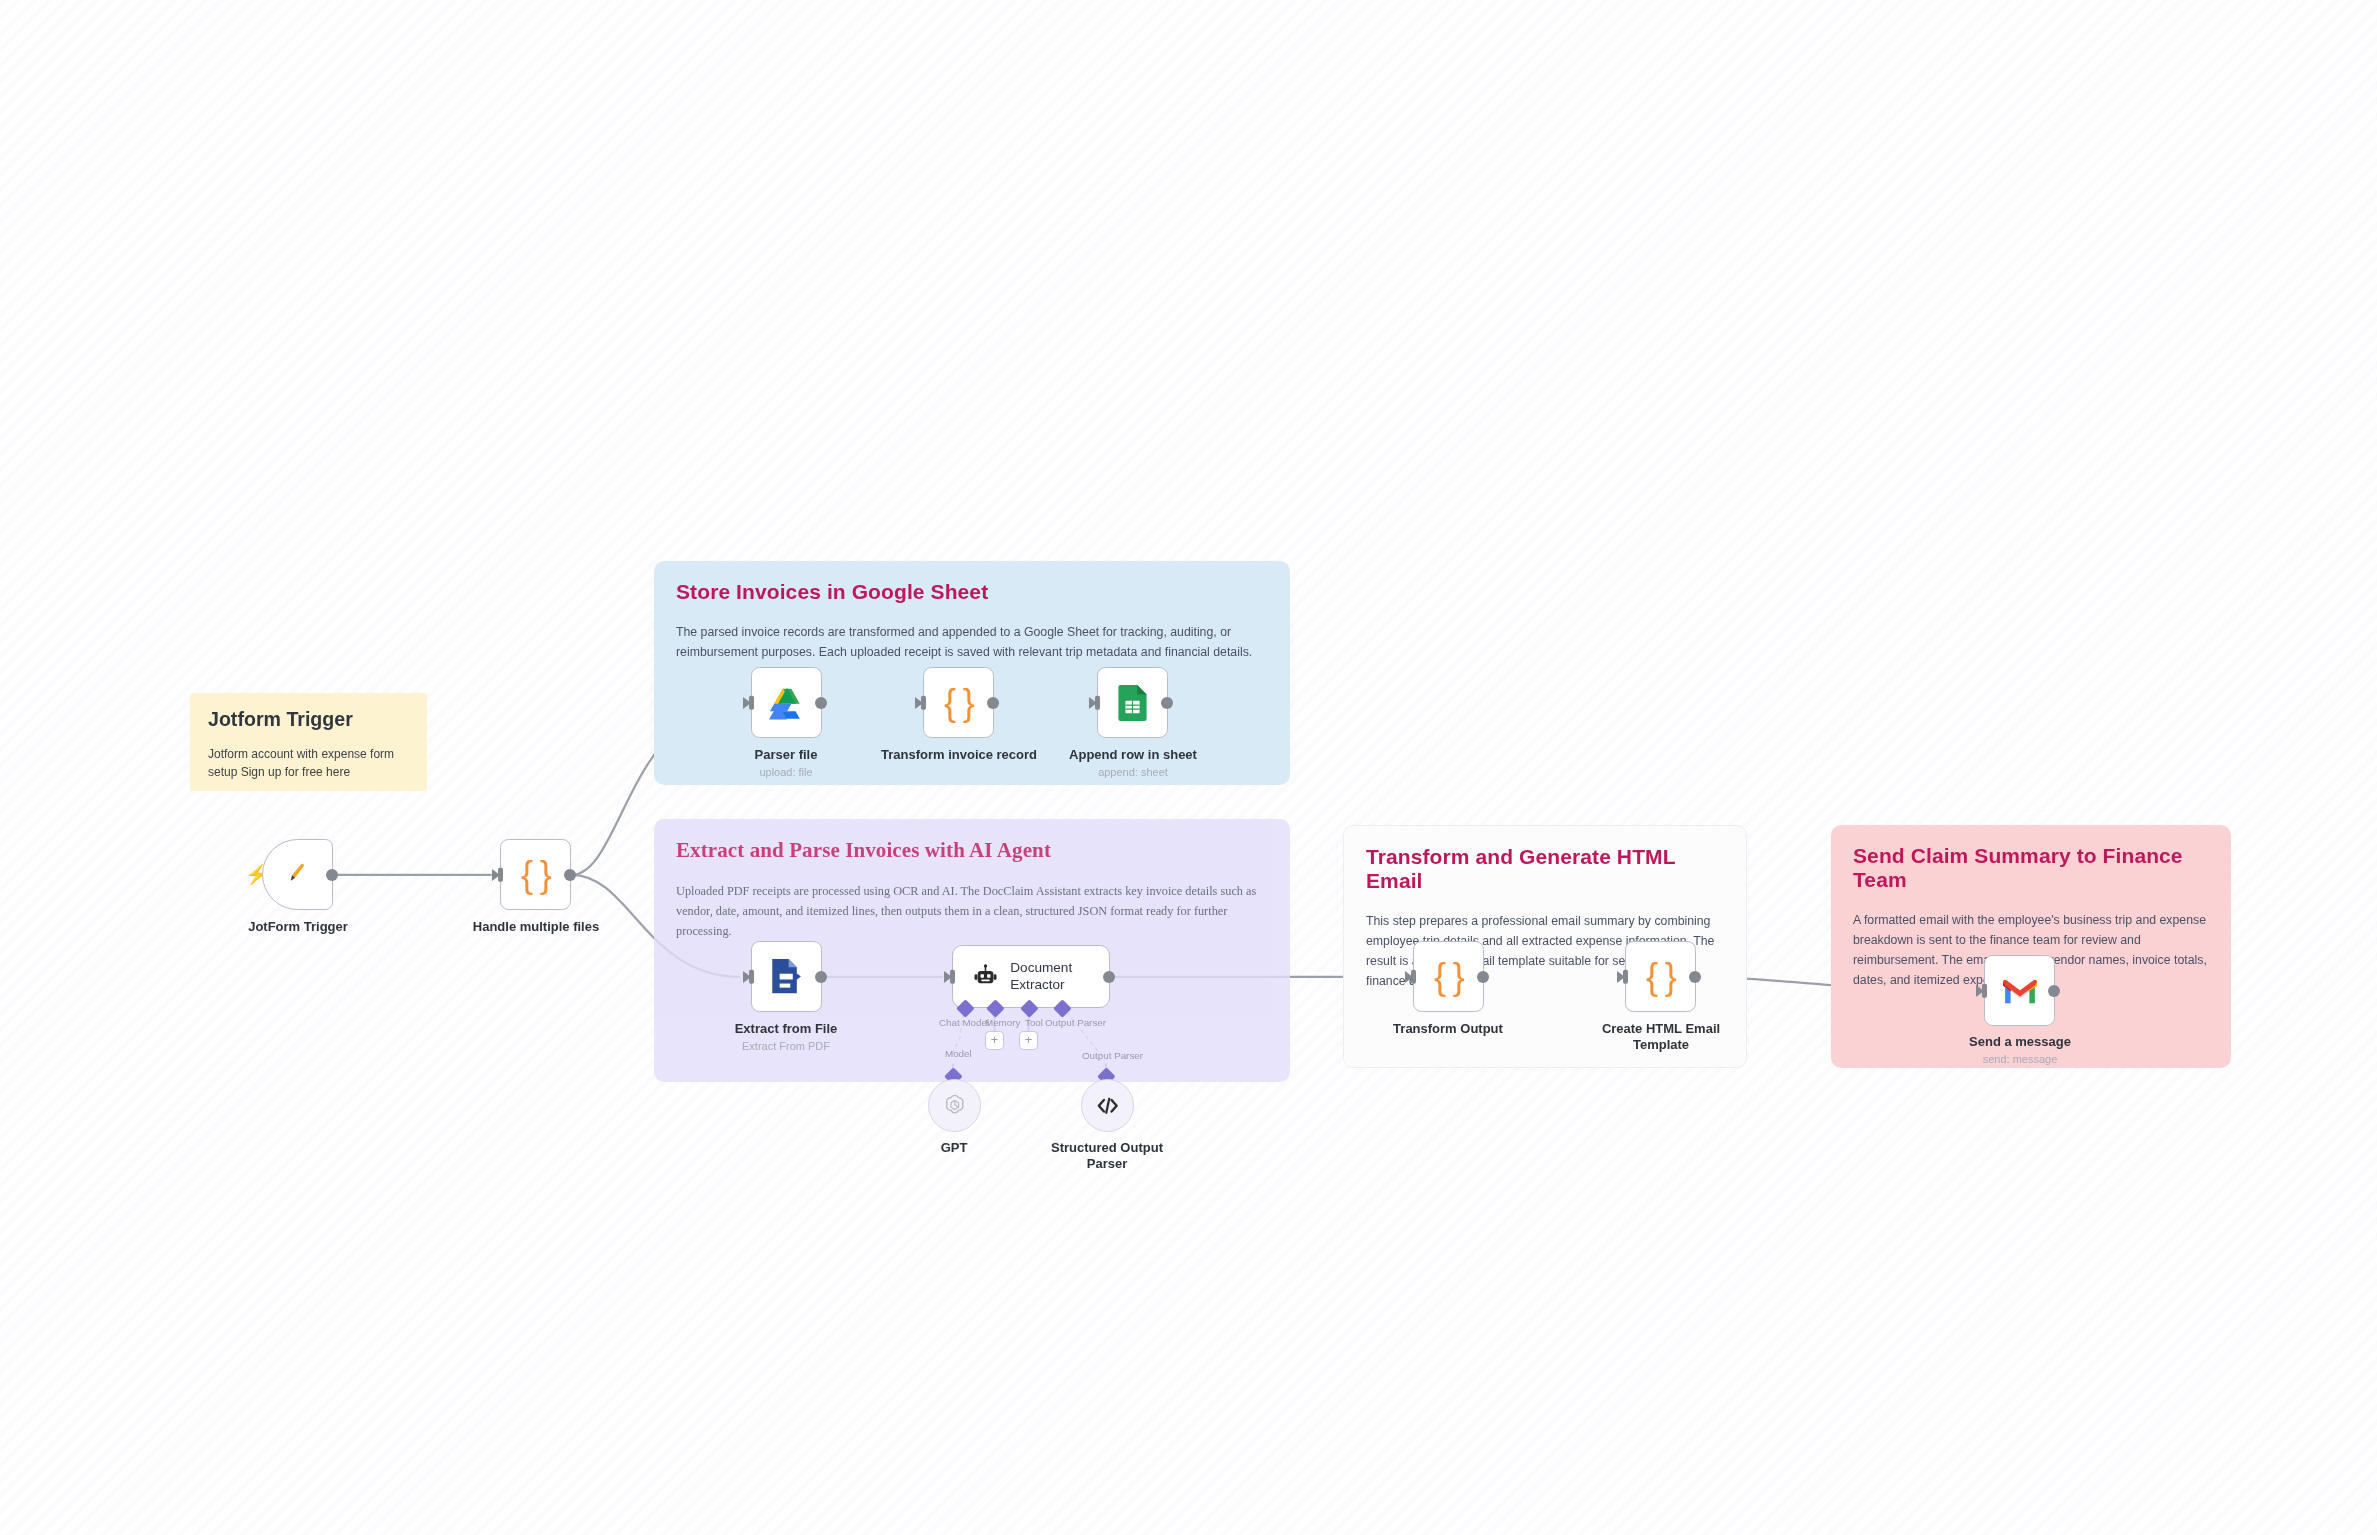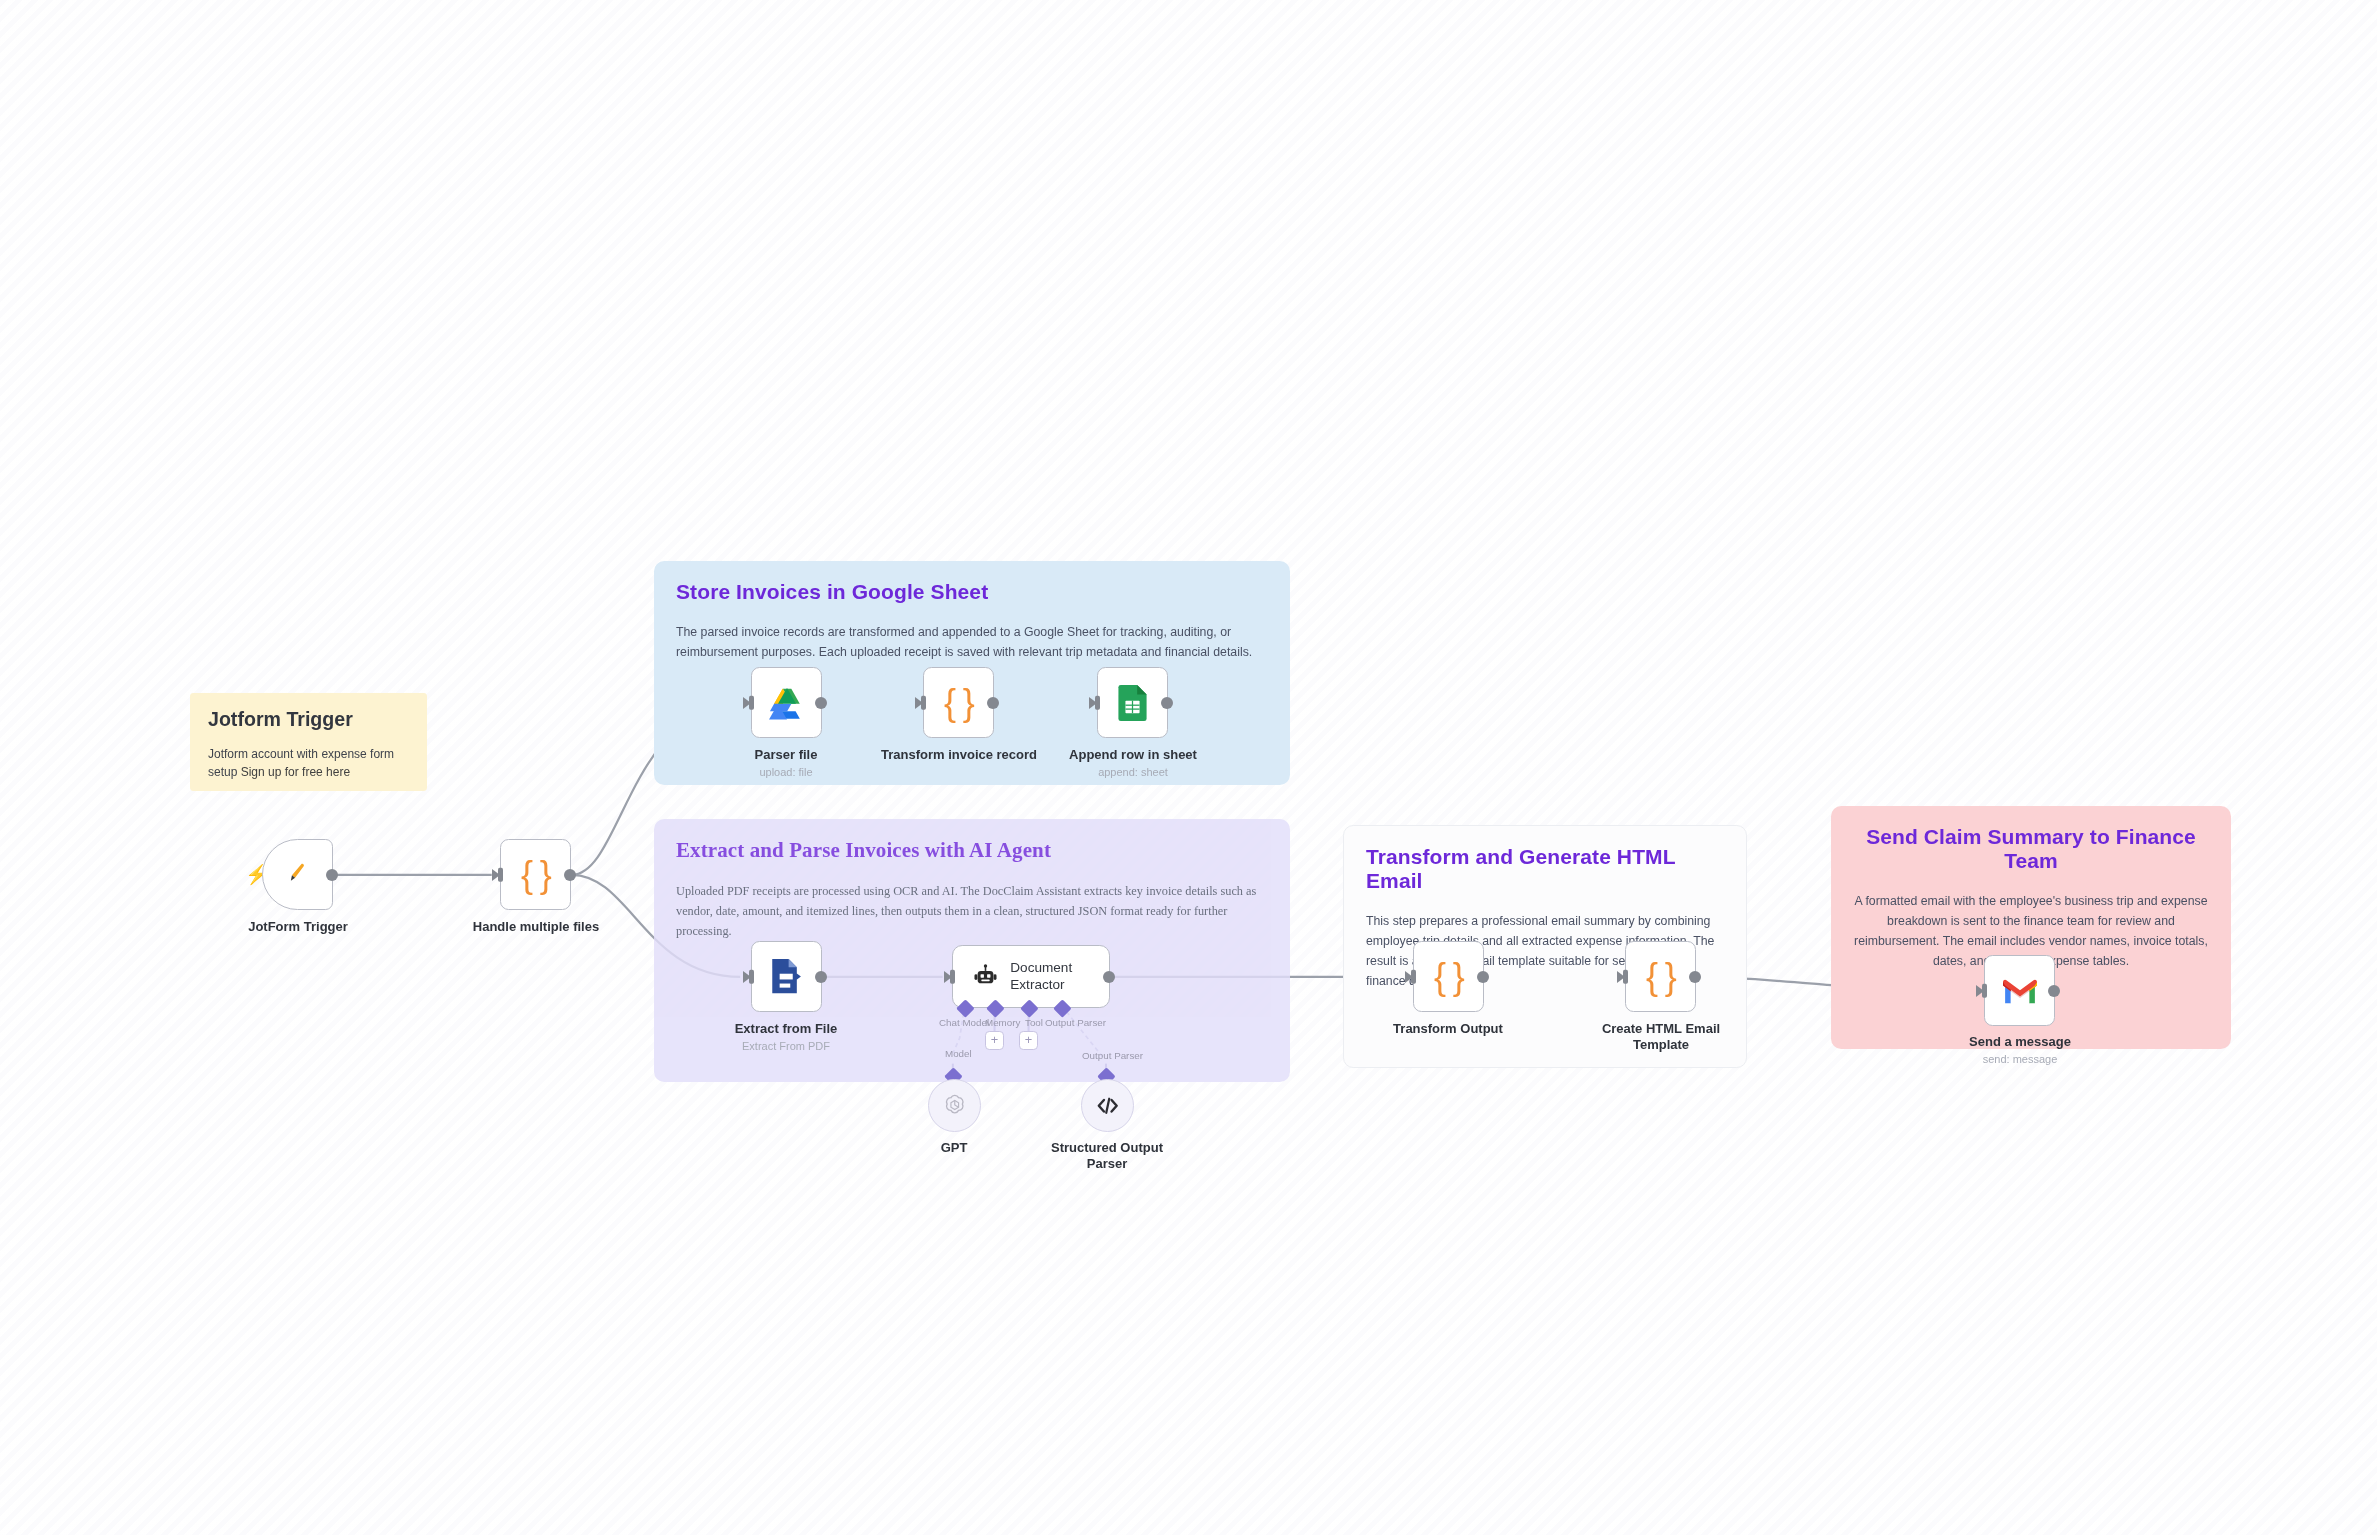--- a/index.html
+++ b/index.html
@@ -23,21 +23,21 @@
   #edges { position: absolute; left: 0; top: 0; width: 2377px; height: 1536px; pointer-events: none; }
 
   
   .group {
     position: absolute;
     border-radius: 10.2px;
   }
   .group-title {
     font-size: 21px;
     font-weight: bold;
-    color: #6d28d9;
+    color: #be185d;
     letter-spacing: 0.1px;
   }
   .group-desc {
     font-size: 12.3px;
     line-height: 1.62;
     color: #4a5164;
     margin-top: 19px;
   }
 
   #group-sheets {
@@ -55,23 +55,22 @@
   #group-agent .inner { padding: 19px 22px 0 22px; }
 
   #group-transform {
     left: 1343px; top: 825px; width: 404px; height: 243px;
     background: #fcfcfd;
     border: 0.9px solid #eceef2;
   }
   #group-transform .inner { padding: 19px 22px 0 22px; }
 
   #group-finance {
-    left: 1831px; top: 806px; width: 400px; height: 243px;
+    left: 1831px; top: 825px; width: 400px; height: 243px;
     background: #fbd2d4;
-    text-align: center;
   }
   #group-finance .inner { padding: 19px 22px 0 22px; }
 
   #sticky-jotform {
     position: absolute;
     left: 190px; top: 693px; width: 237px; height: 98px;
     background: #fdf3d1;
     border-radius: 3.4px;
     padding: 15.3px 18px;
   }

